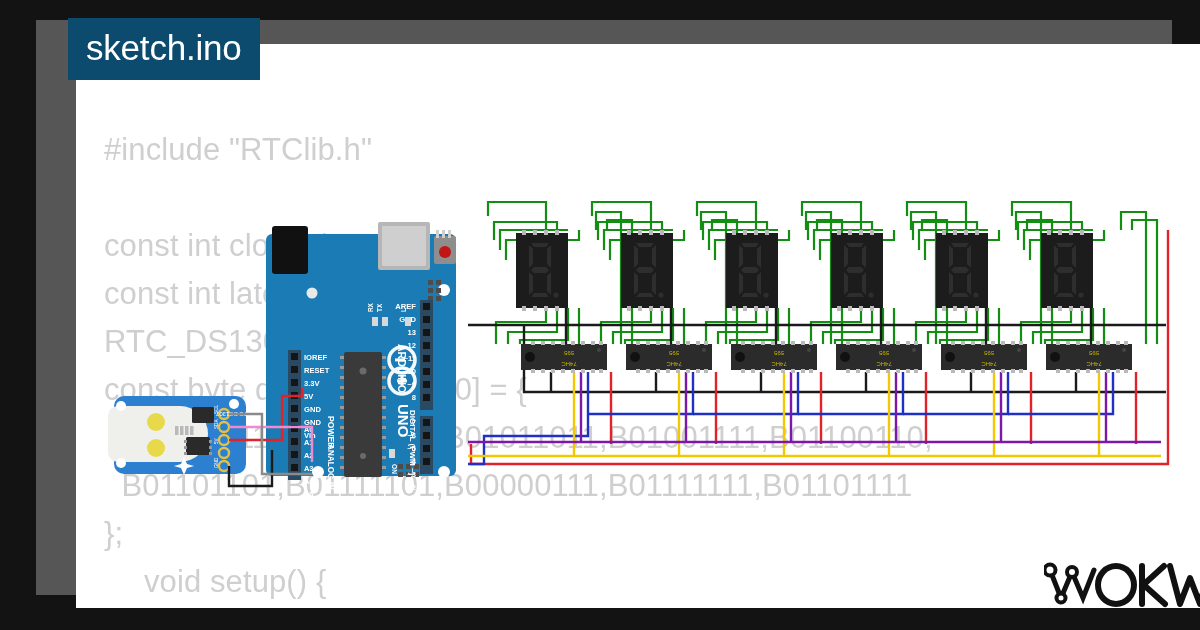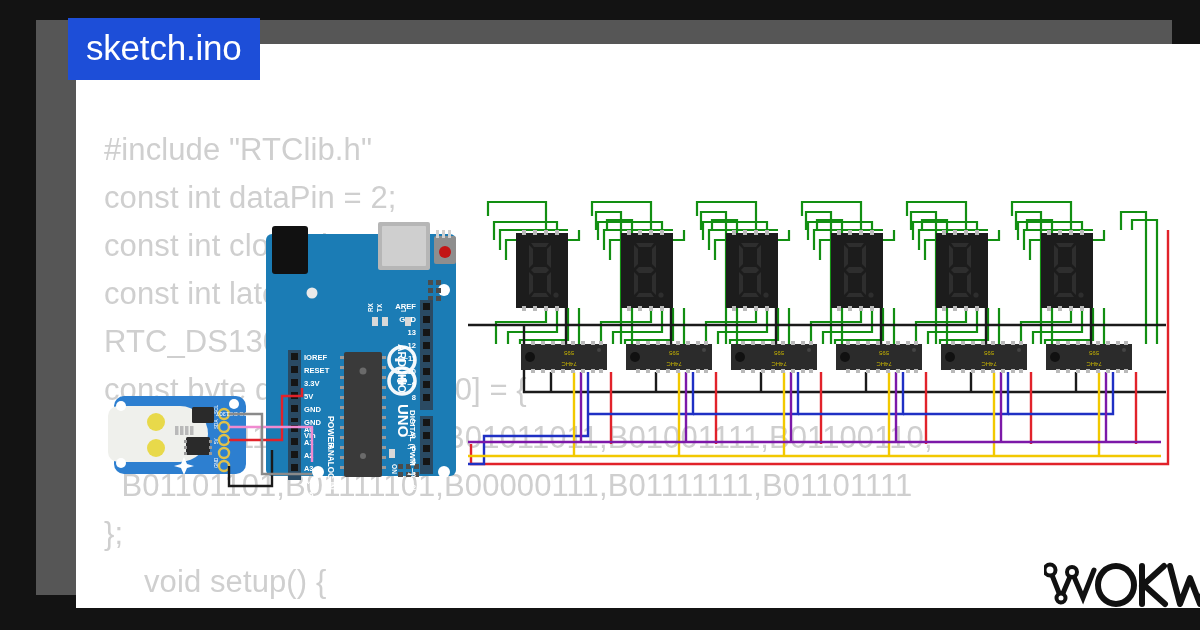--- a/index.html
+++ b/index.html
@@ -59,21 +59,21 @@
     font-weight: 400;
     white-space: pre;
     letter-spacing: 0.1px;
   }
 
   
   .tab-chip {
     position: absolute;
     left: 68px;
     top: 18px;
-    background: #1d4ed8;
+    background: #0c4a6e;
     color: #ffffff;
     font-size: 35px;
     line-height: 46px;
     padding: 7px 18px 9px 18px;
     font-family: "Liberation Sans", sans-serif;
     letter-spacing: -0.2px;
   }
 
   
   .diagram {
@@ -97,21 +97,20 @@
 </head>
 <body>
 
 <div id="root">
 
   <div class="canvas-frame">
     <div class="canvas-white">
 
       <div class="code-layer">
         <div class="code-line" style="top:88px;">#include "RTClib.h"</div>
-        <div class="code-line" style="top:136px;">const int dataPin = 2;</div>
         <div class="code-line" style="top:184px;">const int clockPin = 3;</div>
         <div class="code-line" style="top:232px;">const int latchPin = 4;</div>
         <div class="code-line" style="top:280px;">RTC_DS1307 rtc;</div>
         <div class="code-line" style="top:328px;">const byte digitPatterns[10] = {</div>
         <div class="code-line" style="top:376px;">  B00111111,B00000110,B01011011,B01001111,B01100110,</div>
         <div class="code-line" style="top:424px;">  B01101101,B01111101,B00000111,B01111111,B01101111</div>
         <div class="code-line" style="top:472px;">};</div>
         <div class="code-line" style="top:520px;margin-left:40px;">void setup() {</div>
 
       </div>

